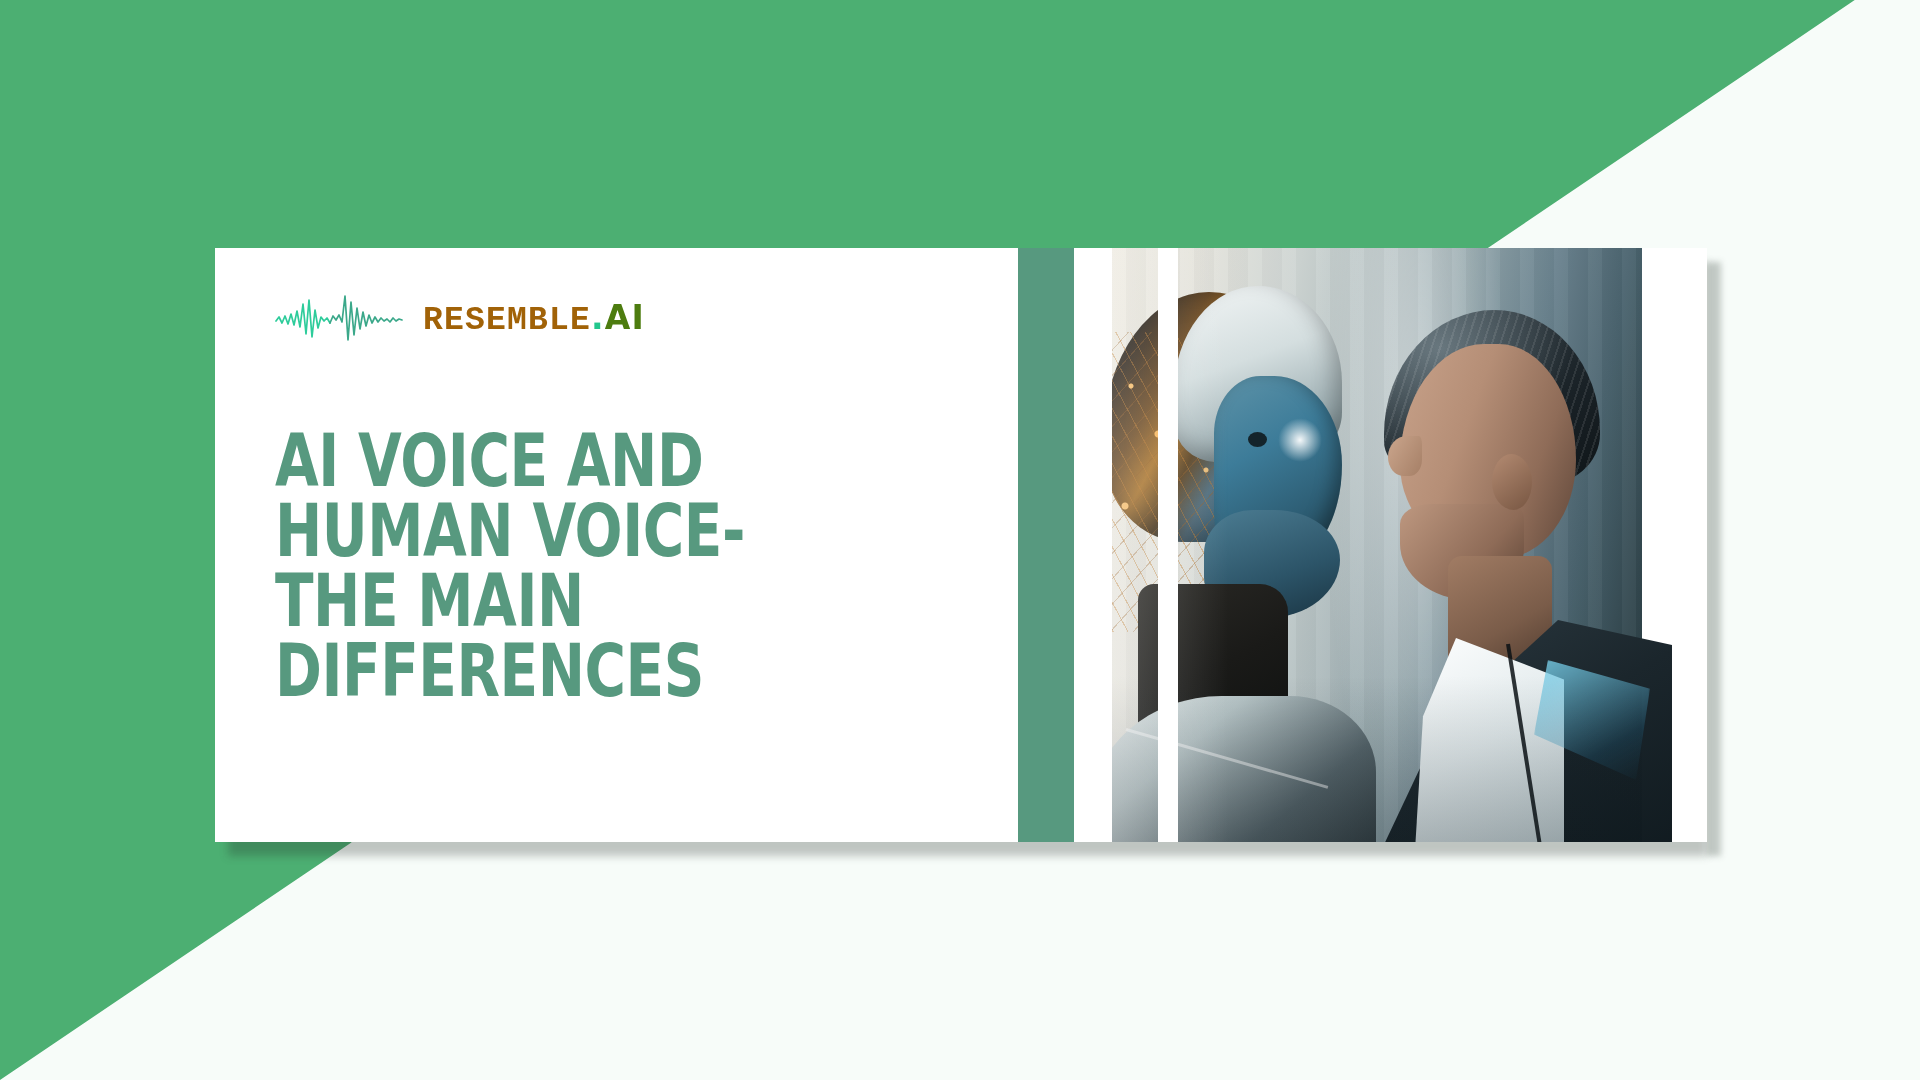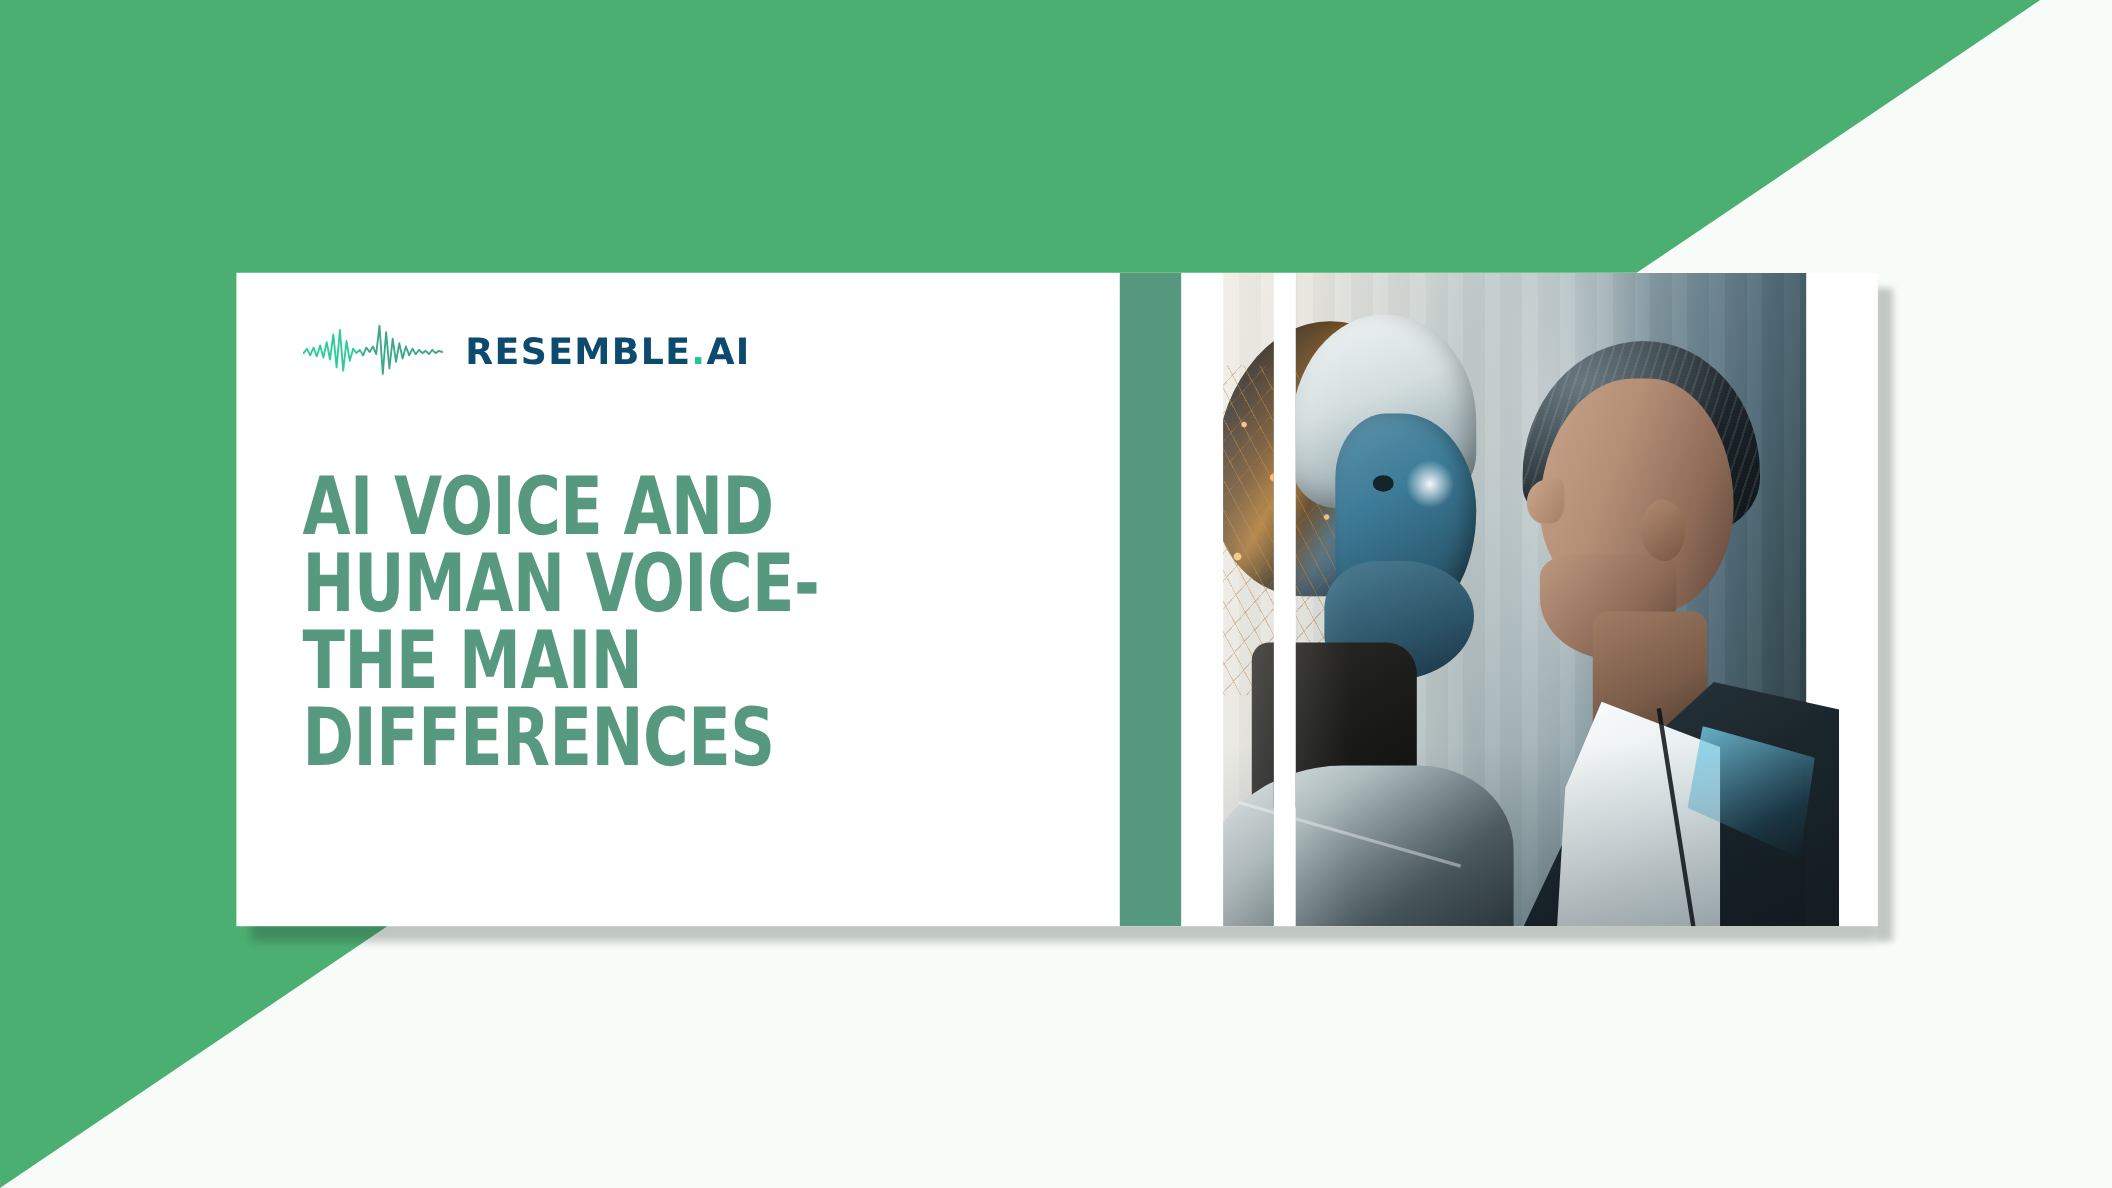--- a/index.html
+++ b/index.html
@@ -89,23 +89,23 @@
     display: block;
   }
   .logo-text {
     font-family: "DejaVu Sans", sans-serif;
     font-weight: 700;
     font-size: 33px;
     letter-spacing: 1.2px;
     line-height: 1;
     white-space: nowrap;
   }
-  .logo-text .brand { color: #0c4a6e; }
+  .logo-text .brand { color: #a16207; font-family: Liberation Mono, monospace; }
   .logo-text .dot   { color: #23C78D; }
-  .logo-text .ai    { color: #0c4a6e; }
+  .logo-text .ai    { color: #4d7c0f; }
 
   
   .headline {
     position: absolute;
     left: 60px;
     top: 178px;
     width: 690px;
     margin: 0;
     color: #57997F;
     font-family: "DejaVu Sans Condensed", "Liberation Sans Narrow", "Liberation Sans", sans-serif;

